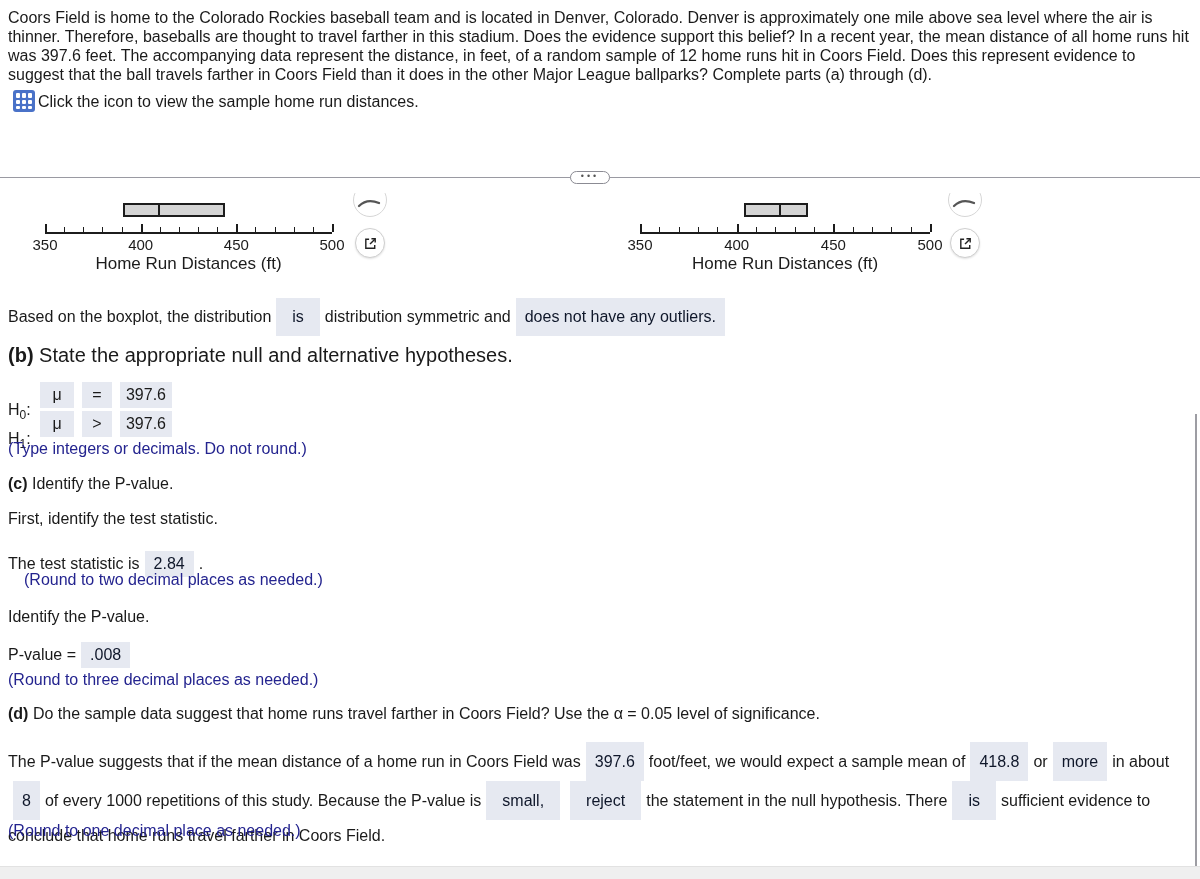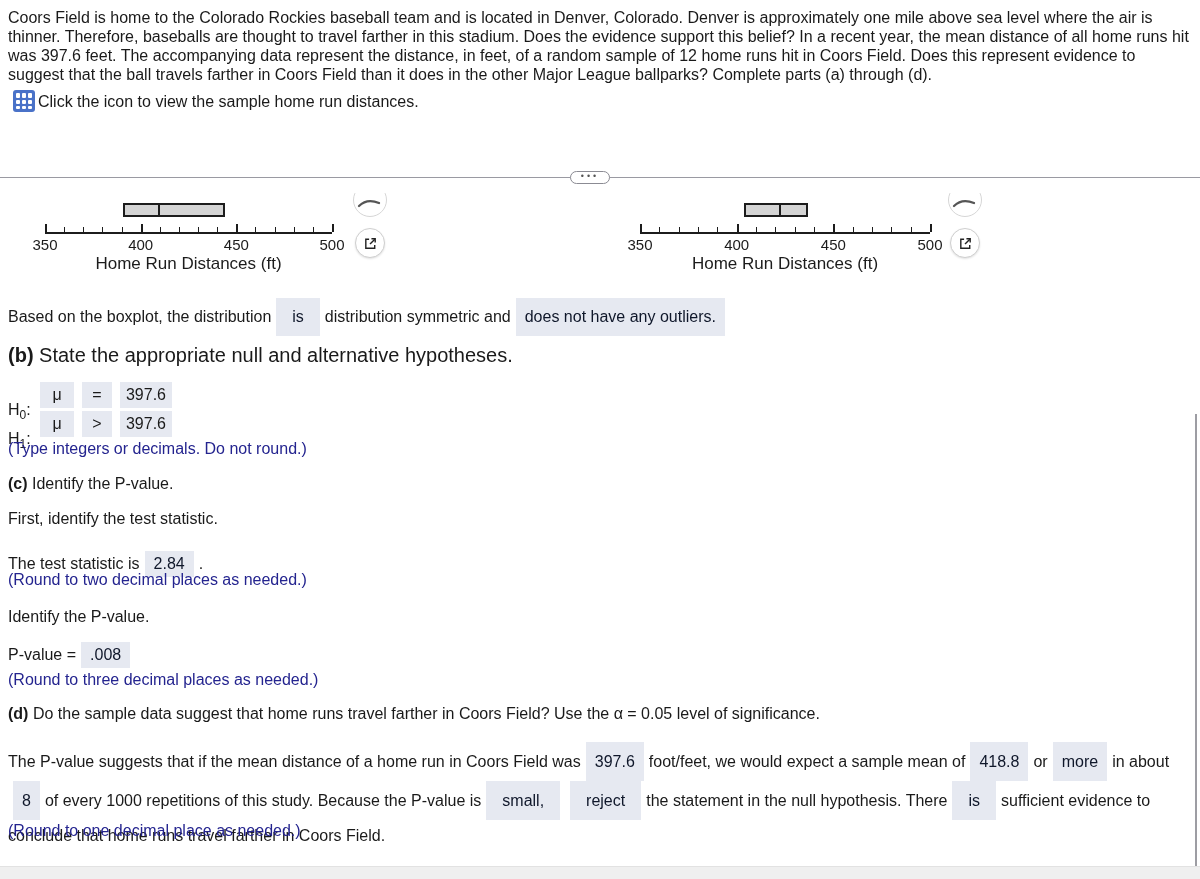--- a/index.html
+++ b/index.html
@@ -52,21 +52,21 @@
   .hyp-label { width:32px;margin-top:33px; }
   .hyp-box { background:#e6e9f1; height:26px; display:flex; align-items:center; justify-content:center; cursor:pointer; }
   .box-mu { width:34px; margin-right:8px; }
   .box-rel { width:30px; margin-right:8px; }
   .box-val { width:52px; }
   .type-note { left:8px; top:440px; }
 
   .part-c-head { left:8px; top:475px; font-size:16px; }
   .first-line { left:8px; top:510px; font-size:16px; }
   .stat-line { left:8px; top:551px; font-size:16px; }
-  .stat-note { left:8px; top:571px; }
+  .stat-note { left:24px; top:571px; }
   .identify-line { left:8px; top:608px; font-size:16px; }
   .pvalue-line { left:8px; top:642px; font-size:16px; }
   .pvalue-note { left:8px; top:671px; }
   .part-d-head { left:8px; top:705px; font-size:16px; }
 
   .conclusion { left:8px; top:742px; width:1186px; font-size:16px; line-height:31px; }
   .conclusion-note { left:8px; top:822px; }
 
   .bottom-bar { left:0; top:866px; width:1200px; height:13px; background:#efefef; border-top:1px solid #e2e2e2; }
   .scroll-line { left:1195px; top:414px; width:2px; height:453px; background:#9d9da3; cursor:pointer; }

